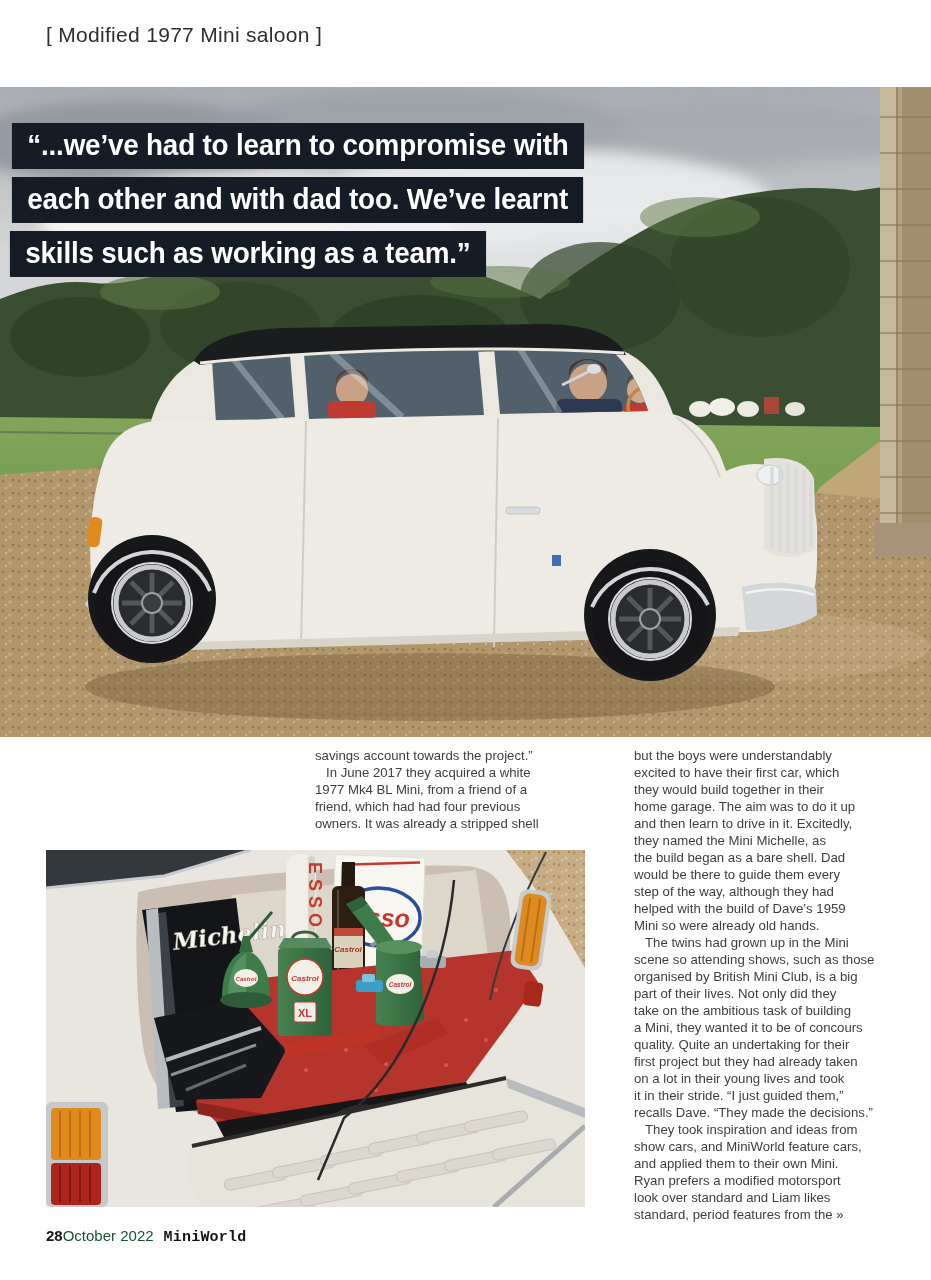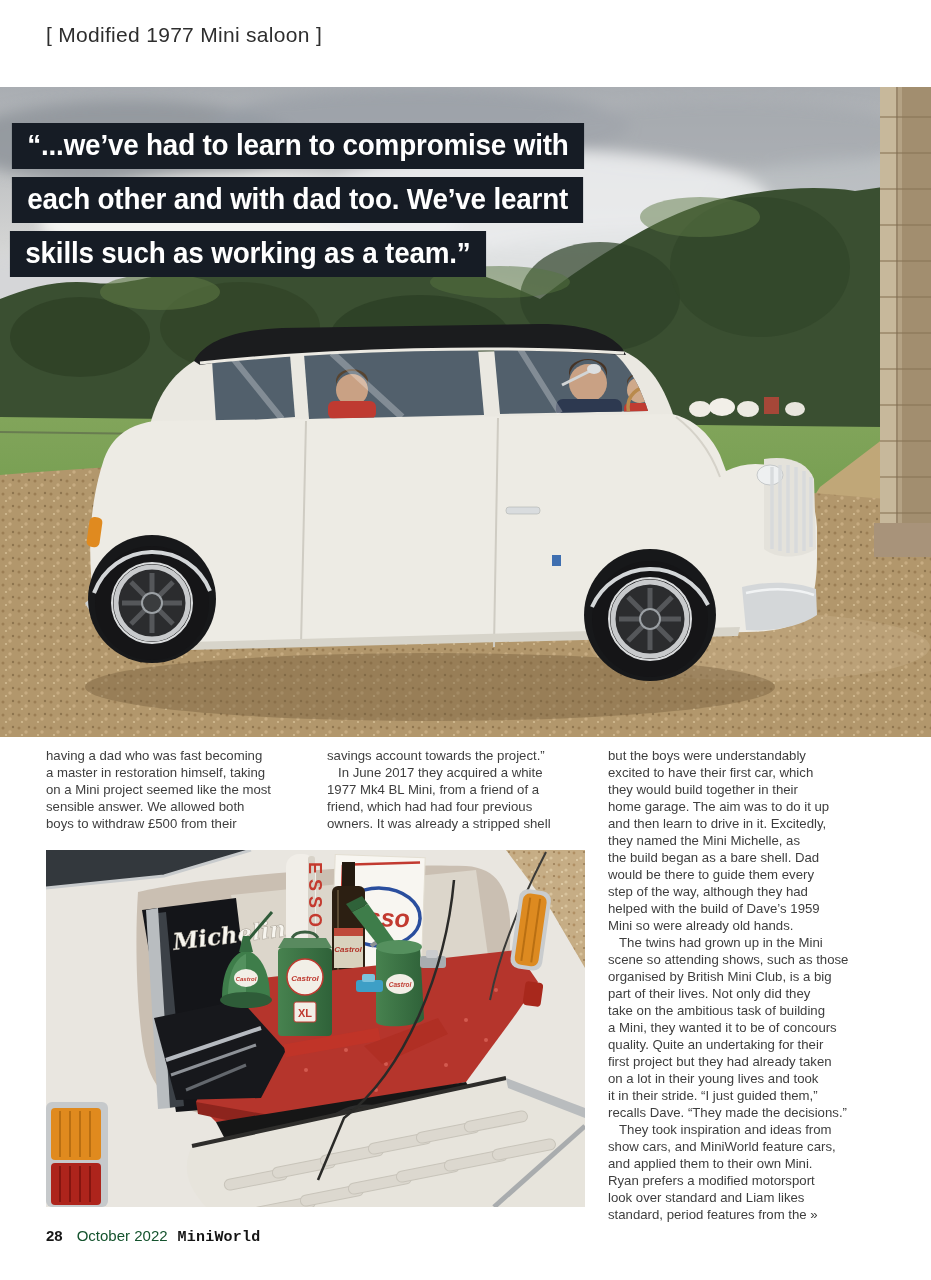--- a/index.html
+++ b/index.html
@@ -21,25 +21,25 @@
     display:inline-block; background:#161c25; color:#ffffff;
     font-weight:700; font-size:29px; line-height:34px;
     padding:5px 16px 7px; white-space:nowrap;
     transform:scaleX(.96); letter-spacing:-.2px;
   }
   .col {
     position:absolute; top:747px; width:276px;
     font-size:13.2px; line-height:17px; color:#3e3e3e;
     white-space:pre-wrap;
   }
-  .col1 { left:46px; } .col2 { left:327px; } .col3 { left:608px; }
+  .col1 { left:46px; } .col2 { left:315px; } .col3 { left:634px; }
   .photo-boot { position:absolute; left:46px; top:850px; width:539px; height:357px; margin:0; }
   .photo-boot svg { display:block; width:539px; height:357px; }
   .footer { position:absolute; left:46px; top:1227px; font-size:15px; color:#1d1d1d; }
-  .footer .num { font-weight:700; margin-right:14px; color:#171717; }
+  .footer .num { font-weight:700; margin-right:0; color:#171717; }
   .footer .date { color:#14532d; margin-right:10px; }
   .footer .mag { font-family:Liberation Mono, monospace; font-weight:700; letter-spacing:.2px; color:#151515; }
 </style>
 </head>
 <body>
 
 <div class="page">
 
   <div class="kicker">[ Modified 1977 Mini saloon ]</div>
 
@@ -228,25 +228,20 @@
       </g>
     </svg>
 
     <div class="quote-wrap">
       <div class="quote-line">“...we’ve had to learn to compromise with</div>
       <div class="quote-line">each other and with dad too. We’ve learnt</div>
       <div class="quote-line">skills such as working as a team.”</div>
     </div>
   </figure>
 
-  <div class="col col1">having a dad who was fast becoming
-a master in restoration himself, taking
-on a Mini project seemed like the most
-sensible answer. We allowed both
-boys to withdraw £500 from their</div>
   <div class="col col2">savings account towards the project.”
    In June 2017 they acquired a white
 1977 Mk4 BL Mini, from a friend of a
 friend, which had had four previous
 owners. It was already a stripped shell</div>
   <div class="col col3">but the boys were understandably
 excited to have their first car, which
 they would build together in their
 home garage. The aim was to do it up
 and then learn to drive in it. Excitedly,

